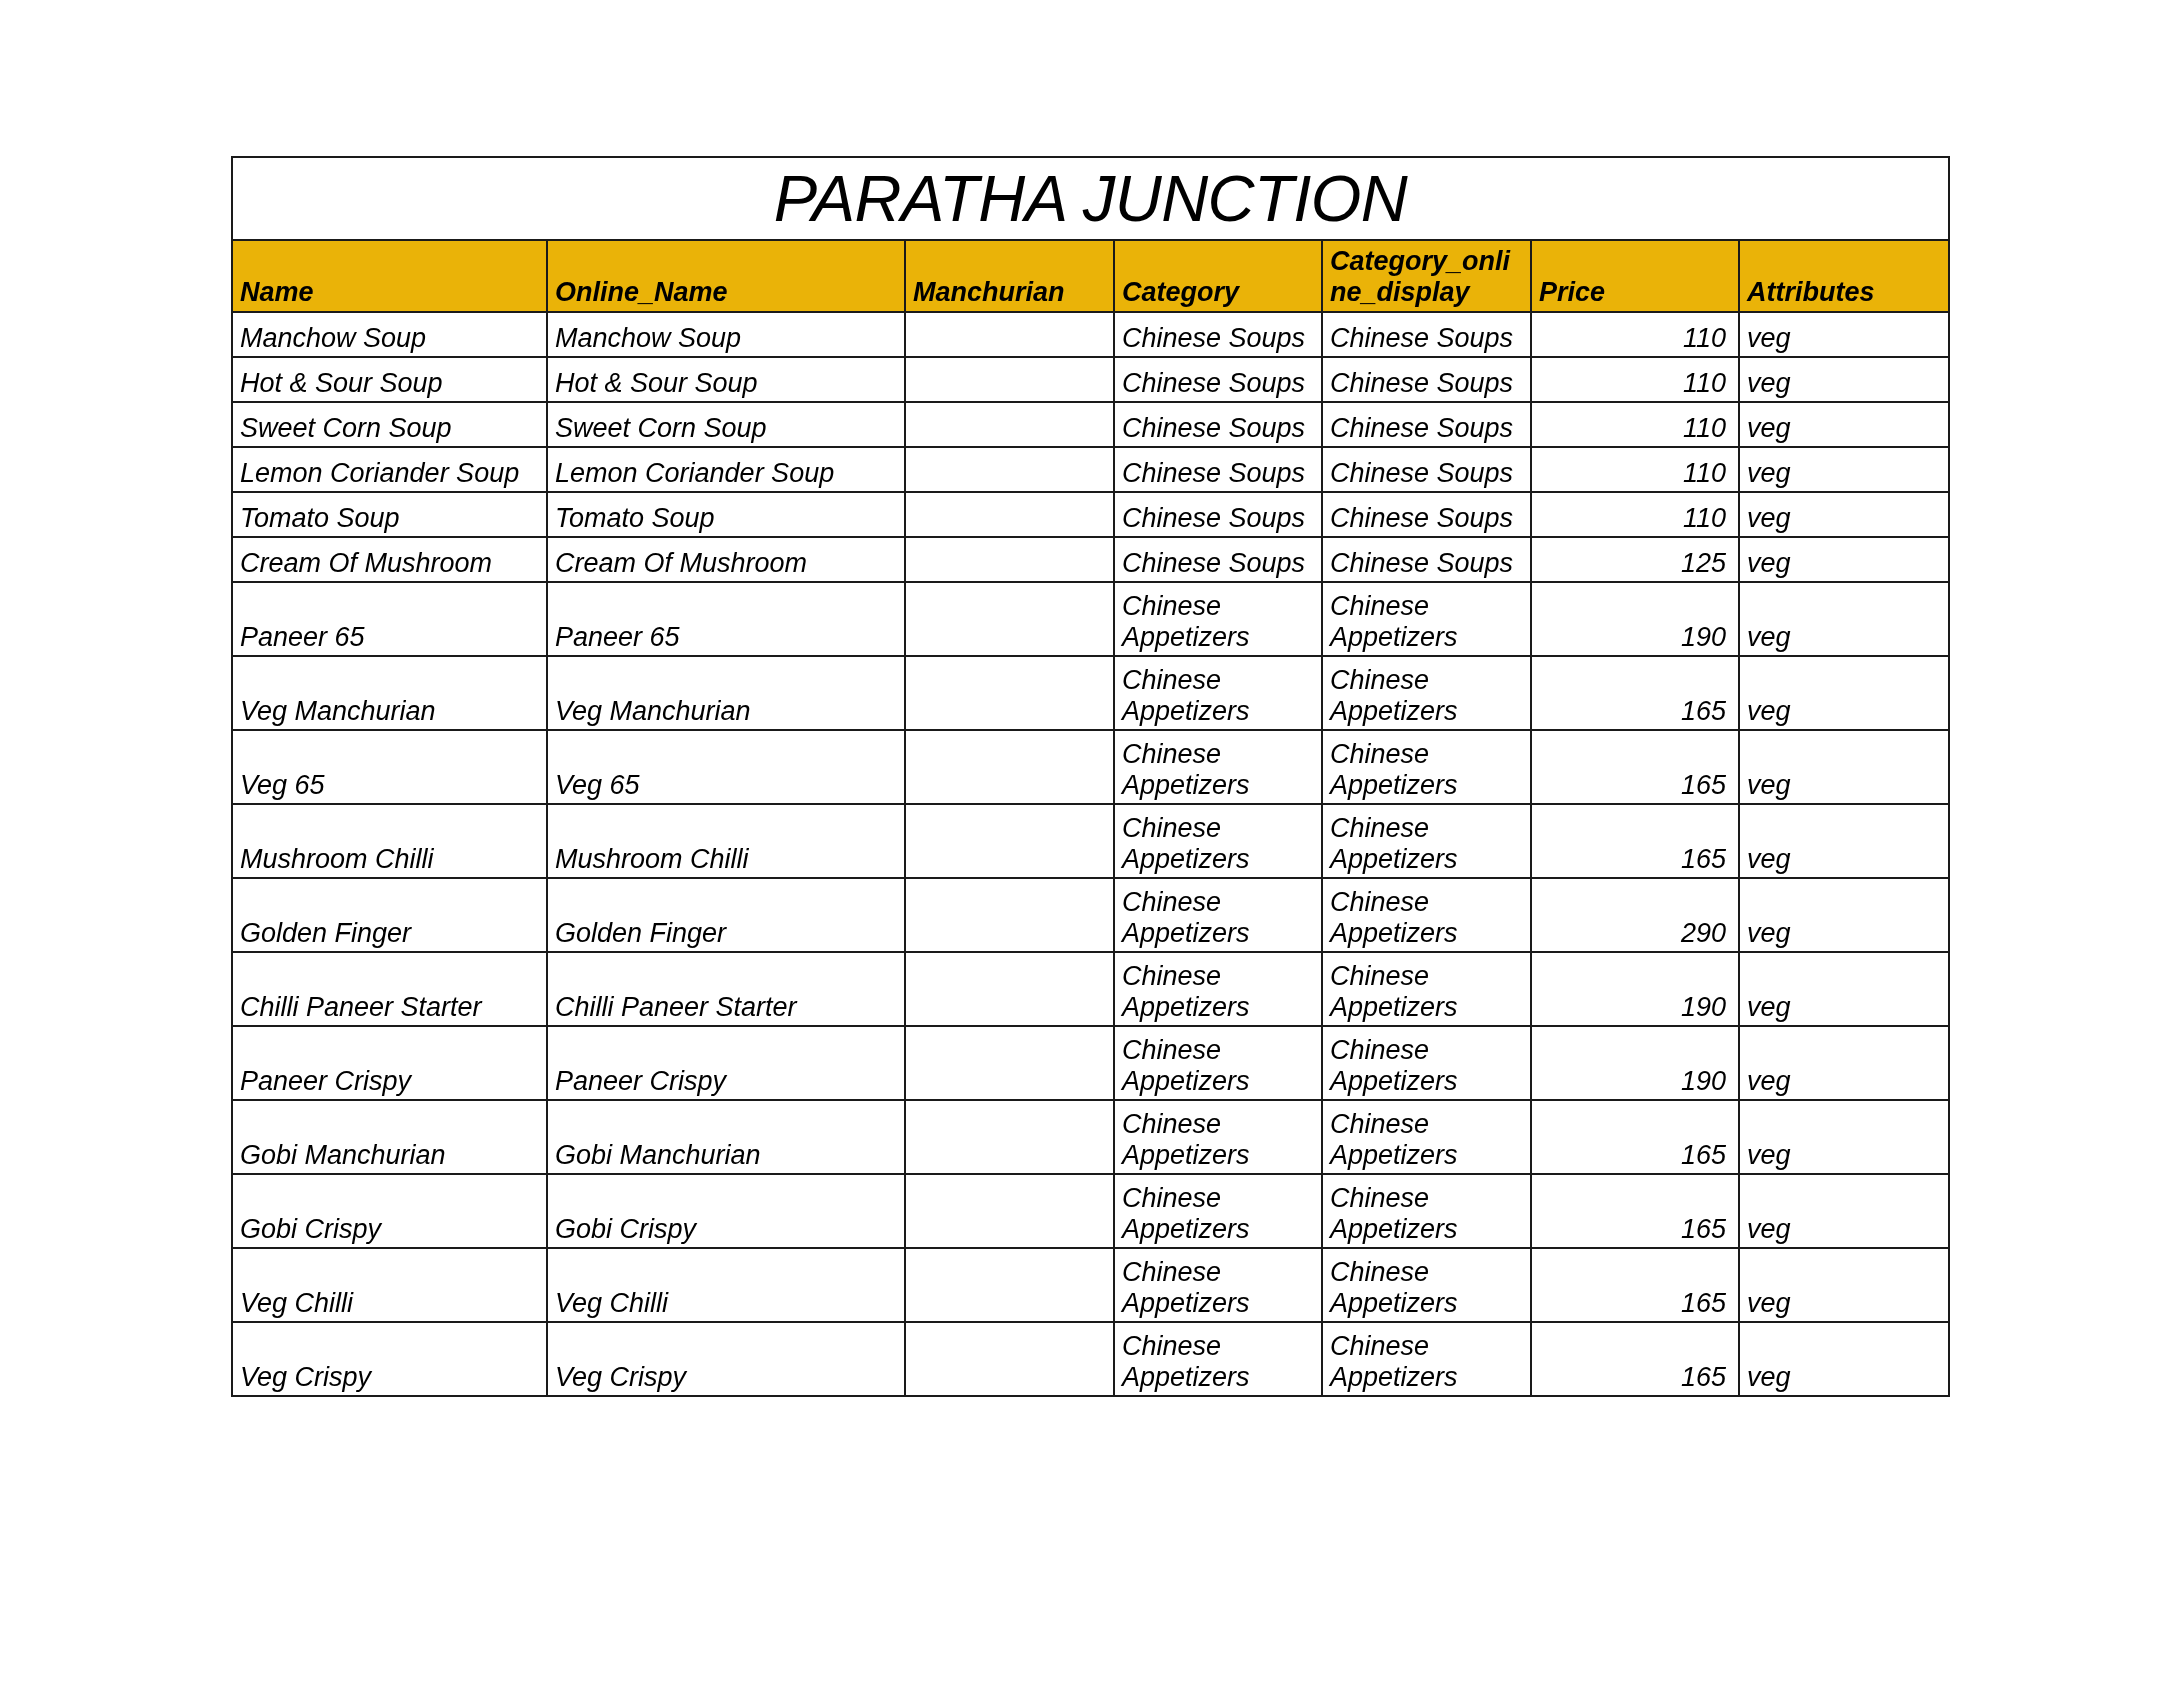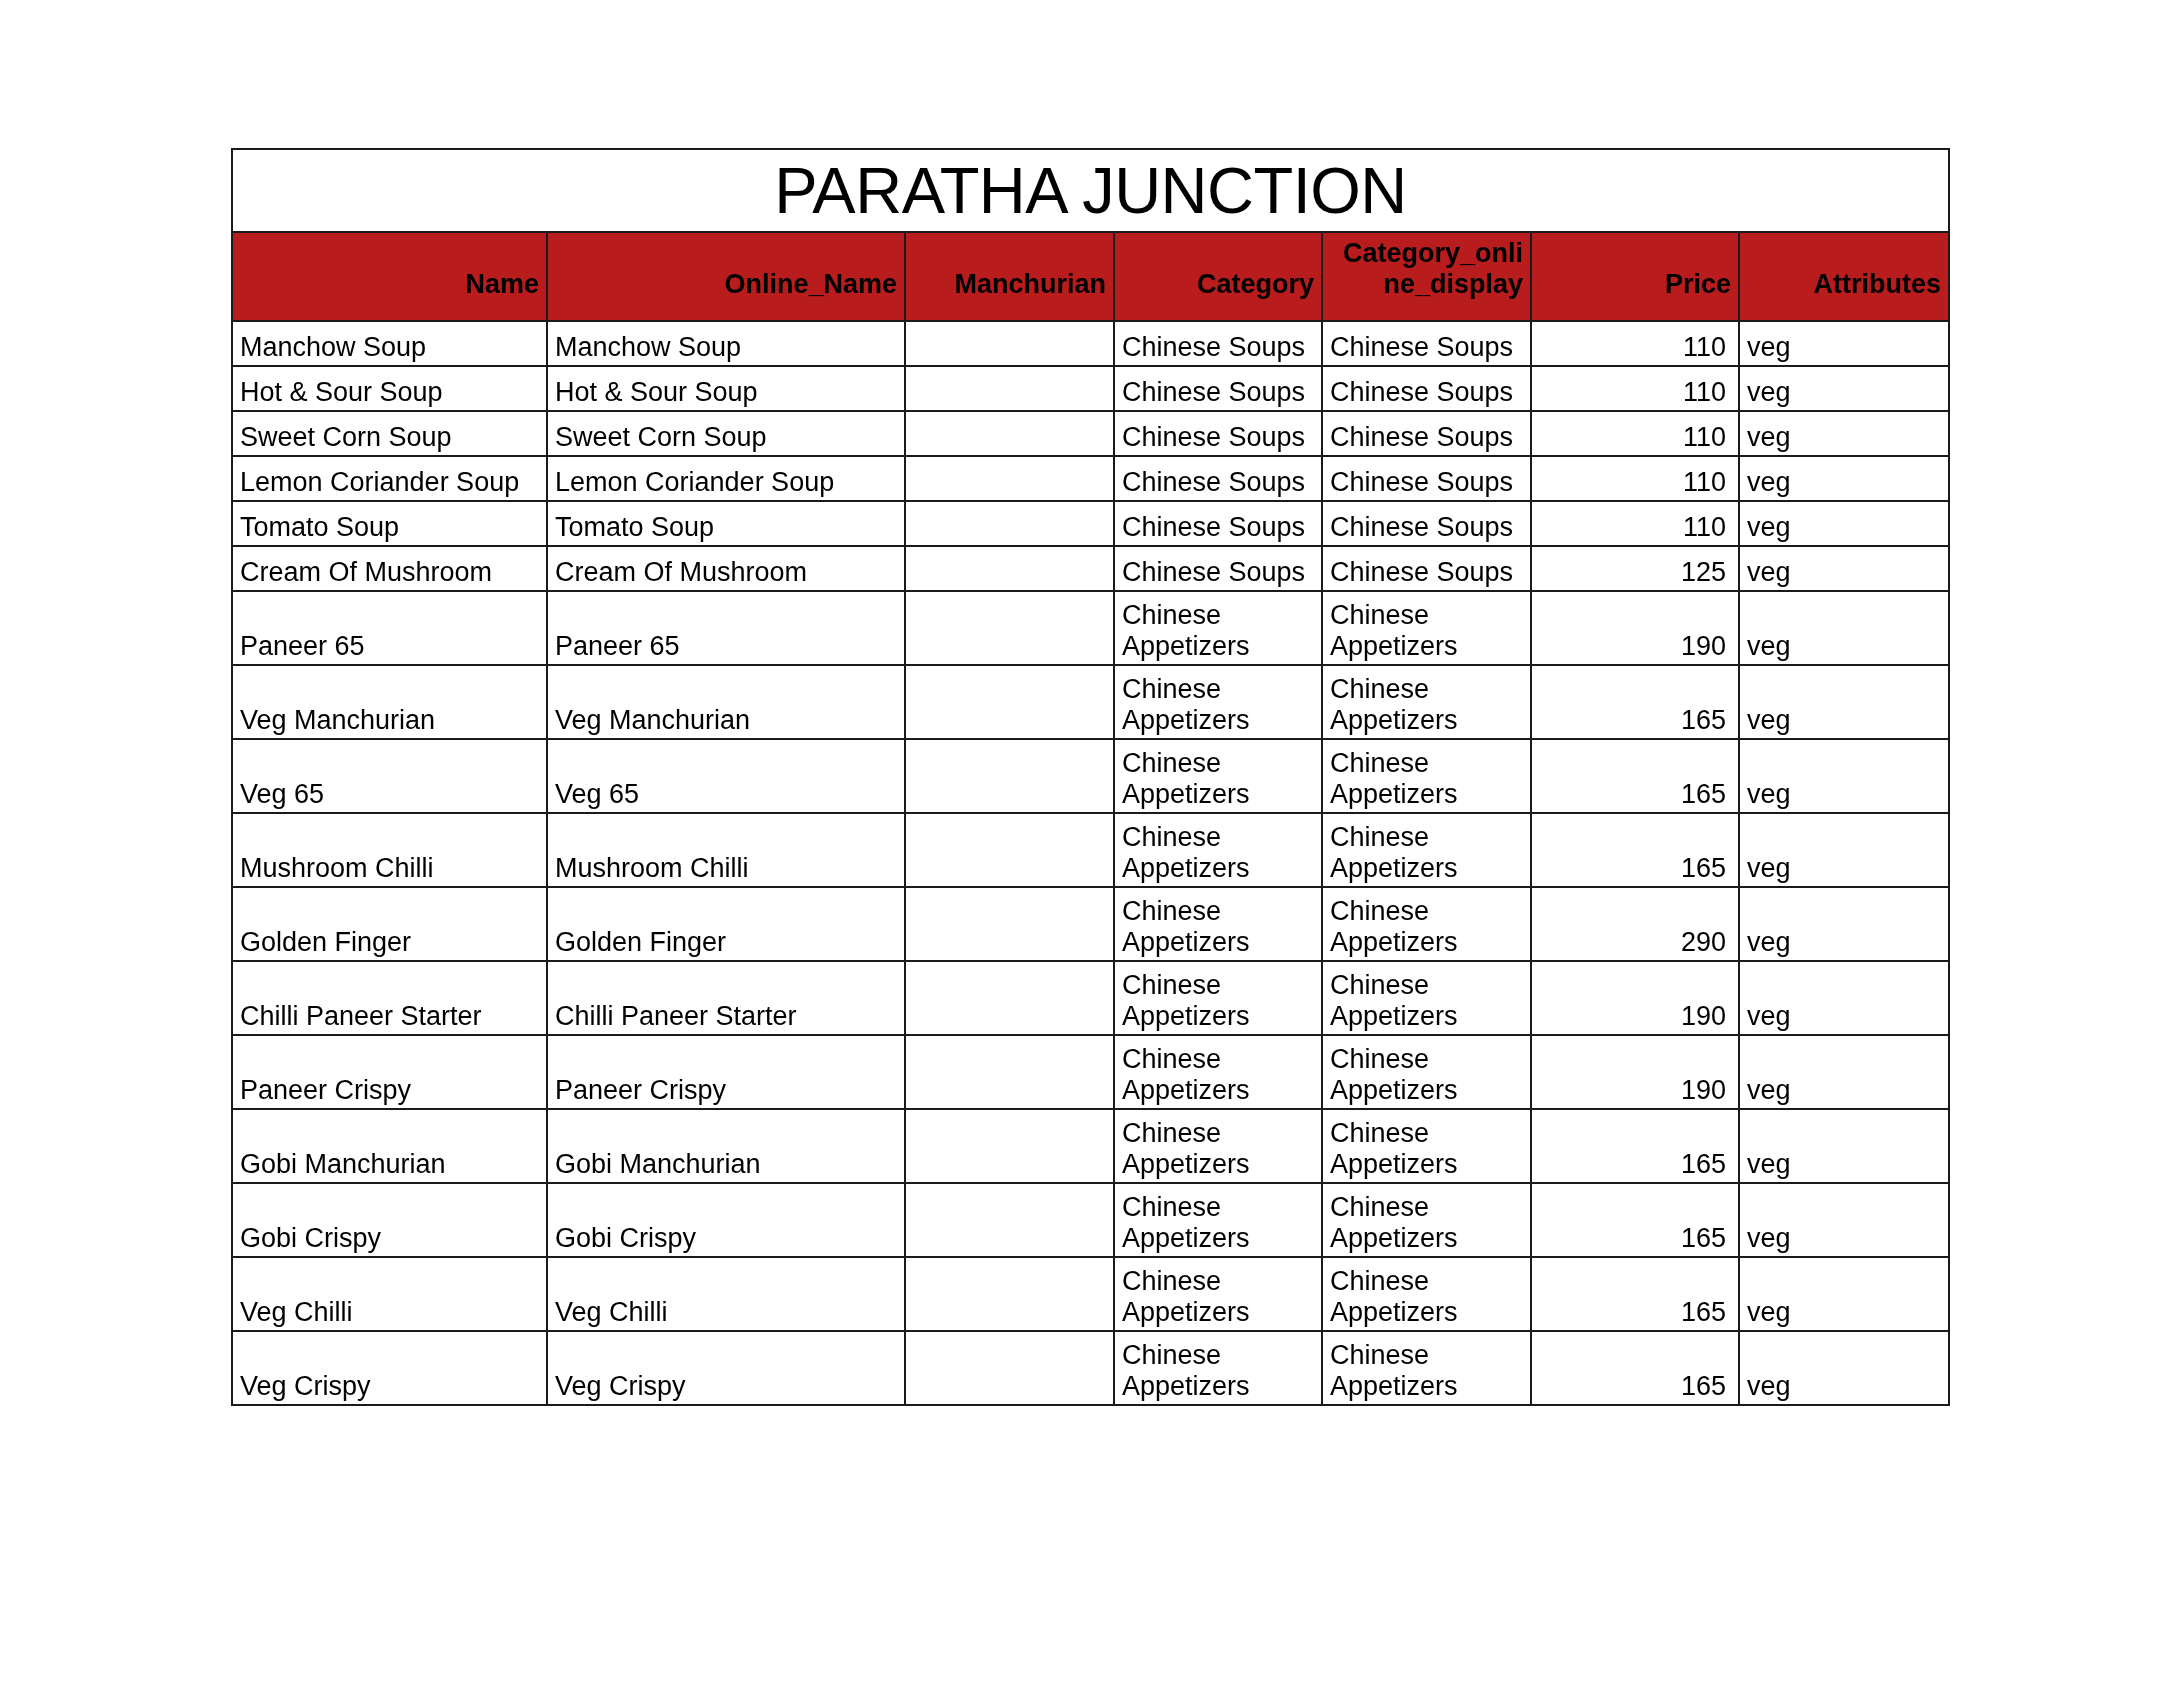--- a/index.html
+++ b/index.html
@@ -1,27 +1,27 @@
 <!DOCTYPE html>
 <html><head>
 <meta charset="utf-8">
 <style>
   html, body { margin: 0; padding: 0; background: #ffffff; }
   body { width: 2178px; height: 1683px; position: relative; overflow: hidden;
          font-family: "Liberation Sans", sans-serif; color: #000; }
-  .sheet { position: absolute; left: 231px; top: 148px; width: 1717px; }
+  .sheet { position: absolute; left: 231px; top: 156px; width: 1717px; font-style: italic; }
   table { border-collapse: collapse; width: 1717px; table-layout: fixed; }
   td, th { border: 2px solid #1a1a1a; padding: 0 7px; font-size: 27px;
            line-height: 31px; vertical-align: bottom; text-align: left;
            overflow: hidden; white-space: normal; }
   .title-cell { height: 81px; text-align: center; vertical-align: middle;
                 font-size: 65px; font-weight: normal; line-height: 81px;
                 padding: 0; letter-spacing: -0.5px; }
-  .hdr th { background: #b91c1c; font-weight: bold; height: 67px;
-            padding-bottom: 20px; text-align: right; }
+  .hdr th { background: #eab308; font-weight: bold; height: 67px;
+            padding-bottom: 3px; }
   .r1 td { height: 41px; padding-bottom: 2px; }
   .r2 td { height: 70px; padding-bottom: 2px; }
   td.price { text-align: right; padding-right: 12px; }
 </style>
 </head>
 <body>
 
 <div class="sheet">
   <table>
     <colgroup>

